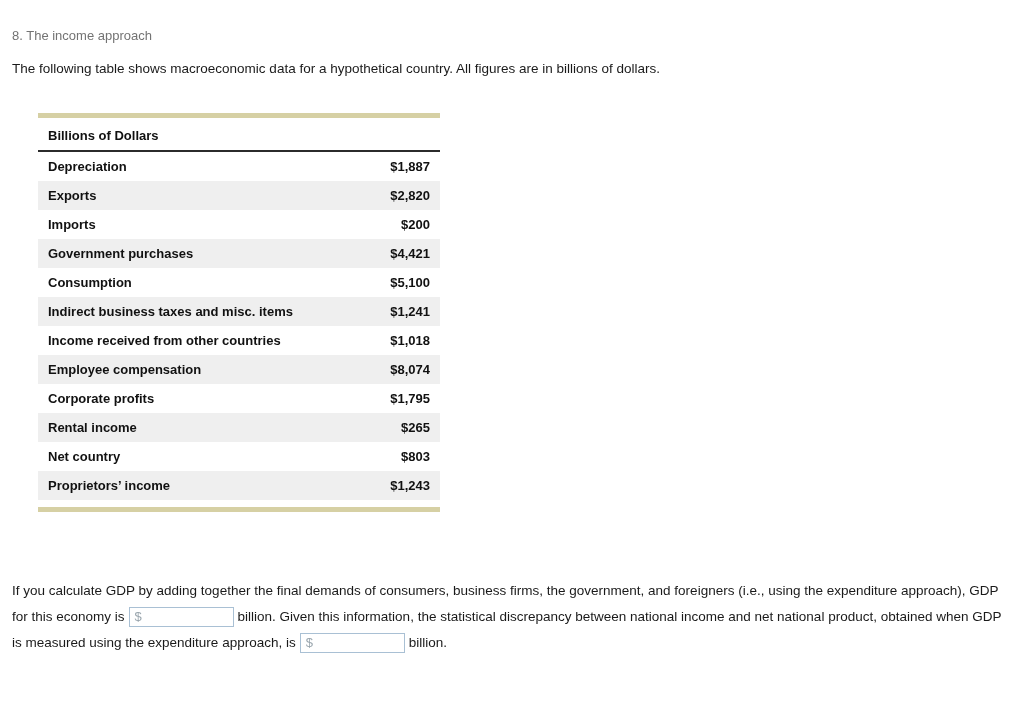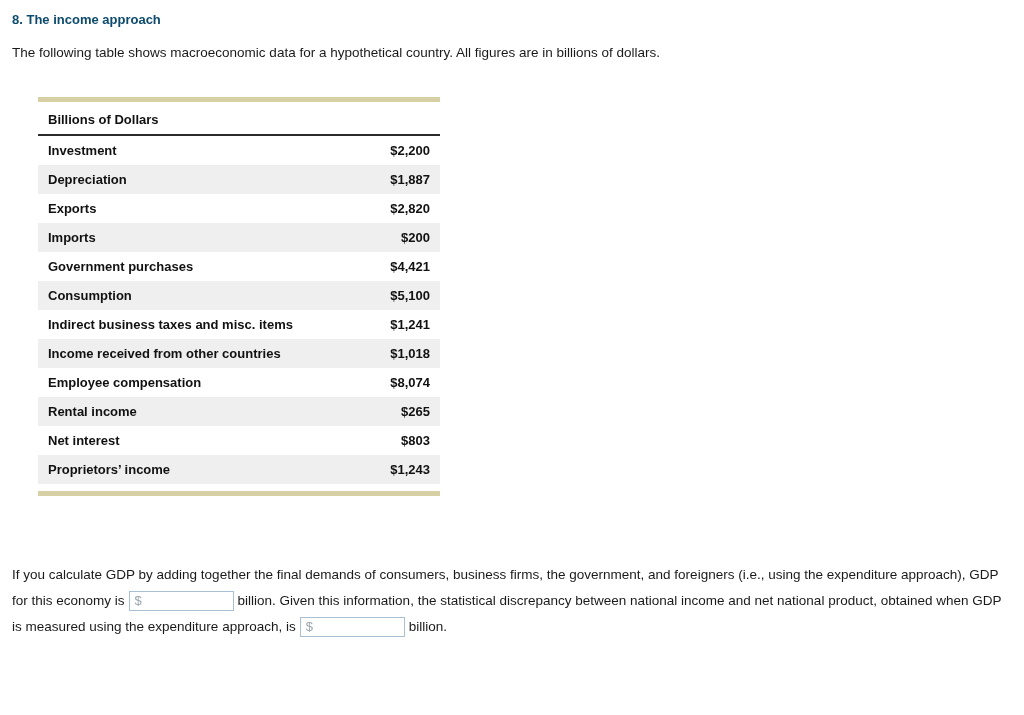--- a/index.html
+++ b/index.html
@@ -11,23 +11,23 @@
     color: #1a1a1a;
   }
   .page {
     width: 1024px;
     height: 715px;
     overflow: hidden;
     padding: 10px 12px 0 12px;
   }
   .q-title {
     font-size: 13px;
-    font-weight: bold;
-    color: #0c4a6e;
-    margin-top: 2px;
+    font-weight: normal;
+    color: #737373;
+    margin-top: 18px;
   }
   .intro {
     font-size: 13.5px;
     margin-top: 18px;
   }
   
   .data-table {
     width: 402px;
     margin: 37px 0 0 26px;
   }
@@ -102,24 +102,20 @@
   <div class="q-title">8. The income approach</div>
 
   <div class="intro">The following table shows macroeconomic data for a hypothetical country. All figures are in billions of dollars.</div>
 
   <div class="data-table">
     <div class="tan-bar top"></div>
     <div class="table-header">Billions of Dollars</div>
     <table class="macro">
       <tbody>
         <tr>
-          <td class="label">Investment</td>
-          <td class="value">$2,200</td>
-        </tr>
-        <tr>
           <td class="label">Depreciation</td>
           <td class="value">$1,887</td>
         </tr>
         <tr>
           <td class="label">Exports</td>
           <td class="value">$2,820</td>
         </tr>
         <tr>
           <td class="label">Imports</td>
           <td class="value">$200</td>
@@ -138,25 +134,29 @@
         </tr>
         <tr>
           <td class="label">Income received from other countries</td>
           <td class="value">$1,018</td>
         </tr>
         <tr>
           <td class="label">Employee compensation</td>
           <td class="value">$8,074</td>
         </tr>
         <tr>
+          <td class="label">Corporate profits</td>
+          <td class="value">$1,795</td>
+        </tr>
+        <tr>
           <td class="label">Rental income</td>
           <td class="value">$265</td>
         </tr>
         <tr>
-          <td class="label">Net interest</td>
+          <td class="label">Net country</td>
           <td class="value">$803</td>
         </tr>
         <tr>
           <td class="label">Proprietors’ income</td>
           <td class="value">$1,243</td>
         </tr>
       </tbody>
     </table>
     <div class="tan-bar bottom"></div>
   </div>

